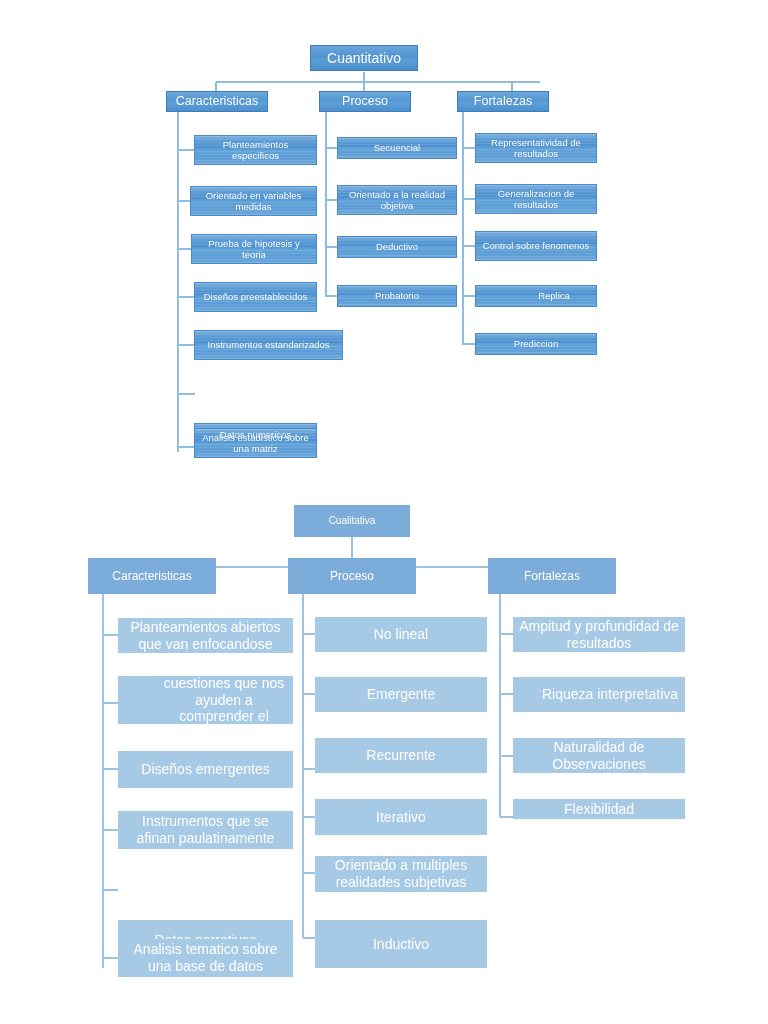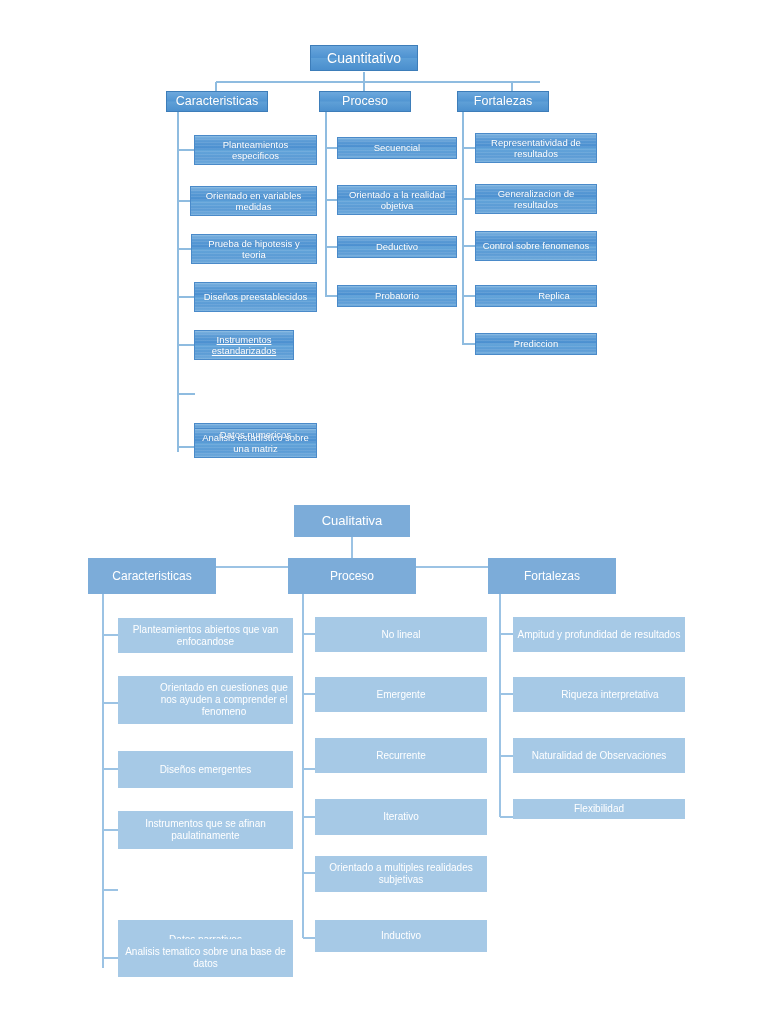--- a/index.html
+++ b/index.html
@@ -91,25 +91,25 @@
       rgba(255,255,255,0.0) 1px,
       rgba(255,255,255,0.0) 3px);
     pointer-events: none;
   }
   .d1 .node span { position: relative; z-index: 2; }
 
   
   .d2 .node {
     background: #a6c9e6;
     border: none;
-    font-size: 10px;
+    font-size: 14px;
   }
   .d2 .node.root {
     background: #7cacd9;
-    font-size: 13px;
+    font-size: 10px;
   }
   .d2 .node.lvl2 {
     background: #7cacd9;
     font-size: 12px;
   }
 </style>
 </head>
 <body>
 
 <div class="page">
@@ -168,21 +168,21 @@
     </div>
     <div class="node leaf" style="left:190px; top:186px; width:127px; height:30px;">
       <span>Orientado en variables medidas</span>
     </div>
     <div class="node leaf" style="left:191px; top:234px; width:126px; height:30px;">
       <span>Prueba de hipotesis y teoria</span>
     </div>
     <div class="node leaf" style="left:194px; top:282px; width:123px; height:30px;">
       <span>Diseños preestablecidos</span>
     </div>
-    <div class="node leaf" style="left:194px; top:330px; width:100px; height:30px;text-decoration:underline;">
+    <div class="node leaf" style="left:194px; top:330px; width:149px; height:30px;">
       <span>Instrumentos estandarizados</span>
     </div>
     <div class="node leaf" style="left:194px; top:383px; width:123px; height:23px;margin-top:40px;">
       <span>Datos numericos</span>
     </div>
     <div class="node leaf" style="left:194px; top:428px; width:123px; height:30px;">
       <span>Analisis estadistico sobre una matriz</span>
     </div>
 
     <div class="node leaf" style="left:337px; top:137px; width:120px; height:22px;">
@@ -357,21 +357,21 @@
     </div>
     <div class="node leaf" style="left:315px; top:738px; width:172px; height:35px;">
       <span>Recurrente</span>
     </div>
     <div class="node leaf" style="left:315px; top:799px; width:172px; height:36px;">
       <span>Iterativo</span>
     </div>
     <div class="node leaf" style="left:315px; top:856px; width:172px; height:36px;">
       <span>Orientado a multiples realidades subjetivas</span>
     </div>
-    <div class="node leaf" style="left:315px; top:920px; width:172px; height:32px;">
+    <div class="node leaf" style="left:315px; top:920px; width:172px; height:48px;">
       <span>Inductivo</span>
     </div>
 
     <div class="node leaf" style="left:513px; top:617px; width:172px; height:35px;">
       <span>Ampitud y profundidad de resultados</span>
     </div>
     <div class="node leaf" style="left:513px; top:677px; width:172px; height:35px;padding-left:26px;">
       <span>Riqueza interpretativa</span>
     </div>
     <div class="node leaf" style="left:513px; top:738px; width:172px; height:35px;">

